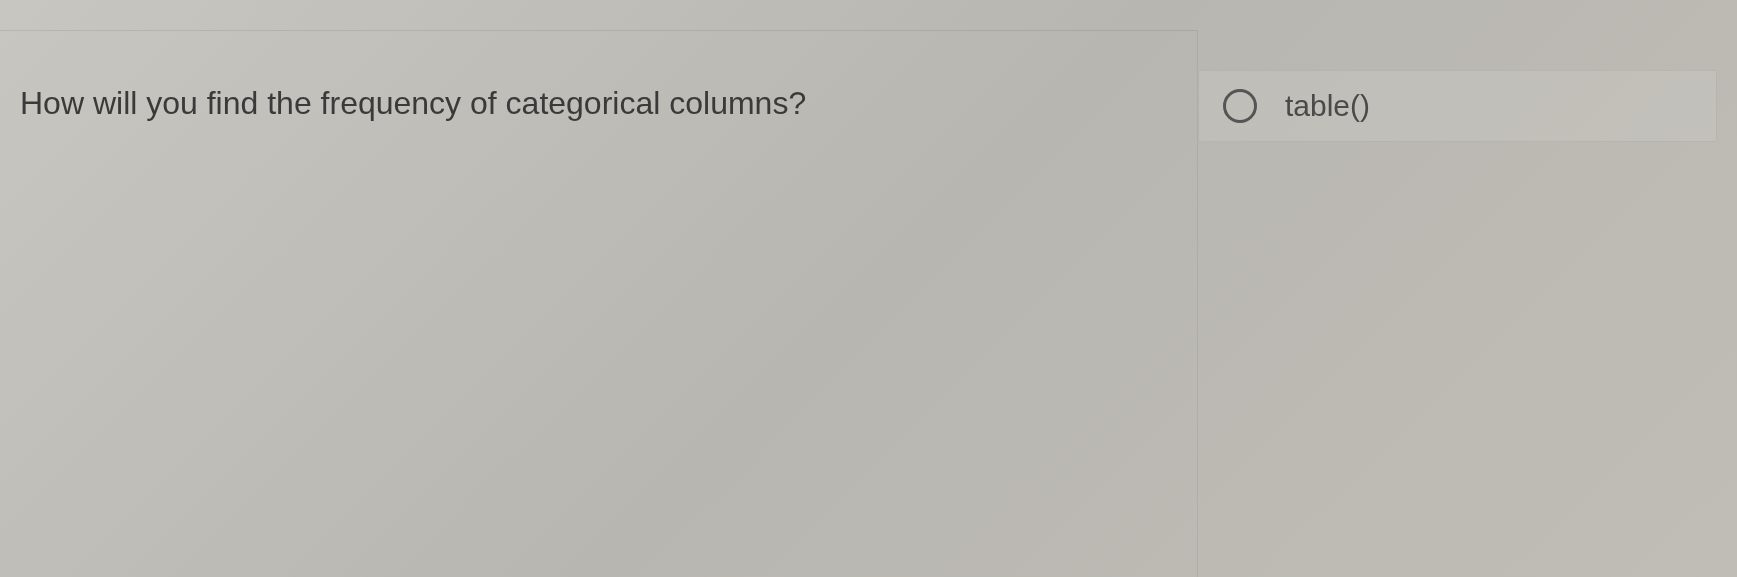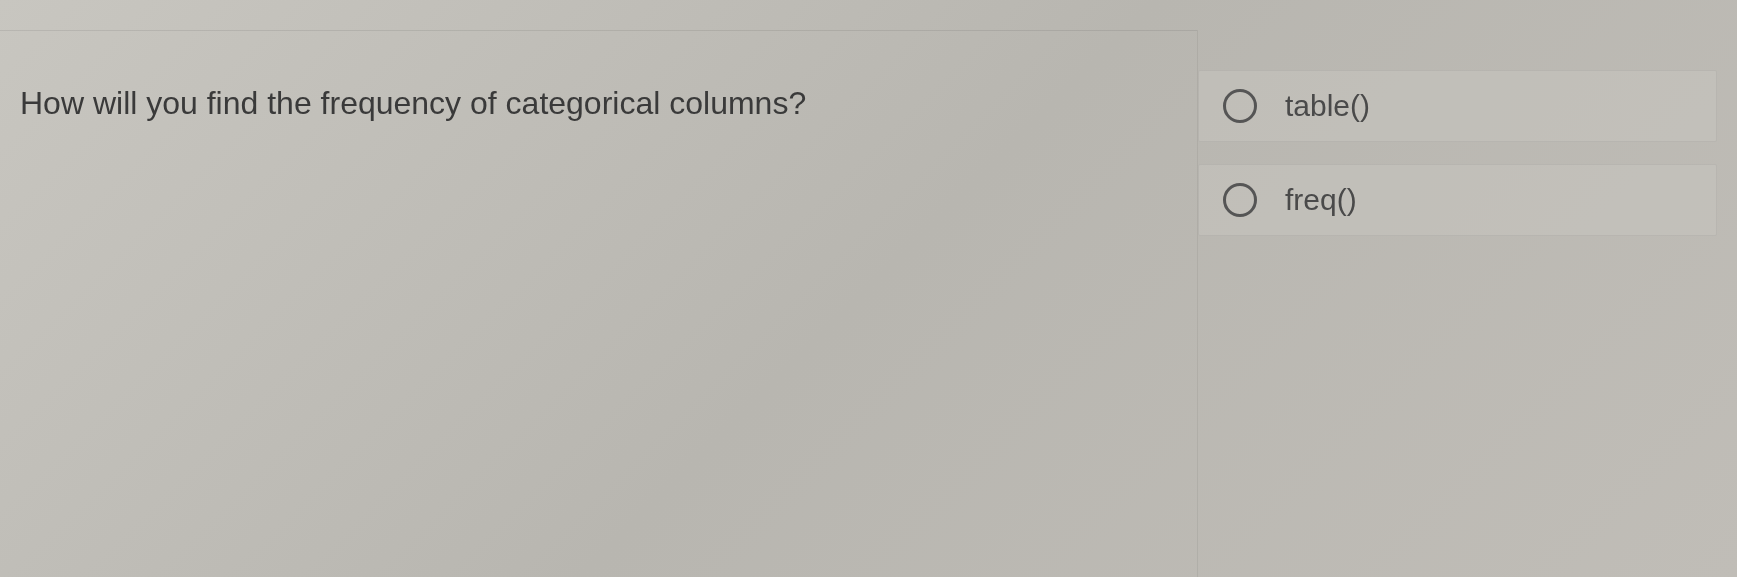--- a/index.html
+++ b/index.html
@@ -30,21 +30,21 @@
       color: #3a3a3a;
       font-weight: 400;
       line-height: 1.4;
     }
     .options-panel {
       width: 540px;
       padding: 40px 20px 20px 0;
       border-left: 1px solid rgba(0,0,0,0.06);
       display: flex;
       flex-direction: column;
-      gap: 22px;
+      gap: 32px;
     }
     .option-row {
       display: flex;
       align-items: center;
       background: rgba(200,198,192,0.5);
       border: 1px solid rgba(0,0,0,0.05);
       padding: 18px 24px;
       cursor: pointer;
       border-radius: 2px;
     }
@@ -68,18 +68,14 @@
 
 <div class="container">
   <div class="question-panel">
     <div class="question-text">How will you find the frequency of categorical columns?</div>
   </div>
   <div class="options-panel">
     <div class="option-row">
       <span class="radio-circle"></span>
       <span class="option-label">table()</span>
     </div>
-    <div class="option-row">
-      <span class="radio-circle"></span>
-      <span class="option-label">freq()</span>
-    </div>
   </div>
 </div>
 
 </body></html>

